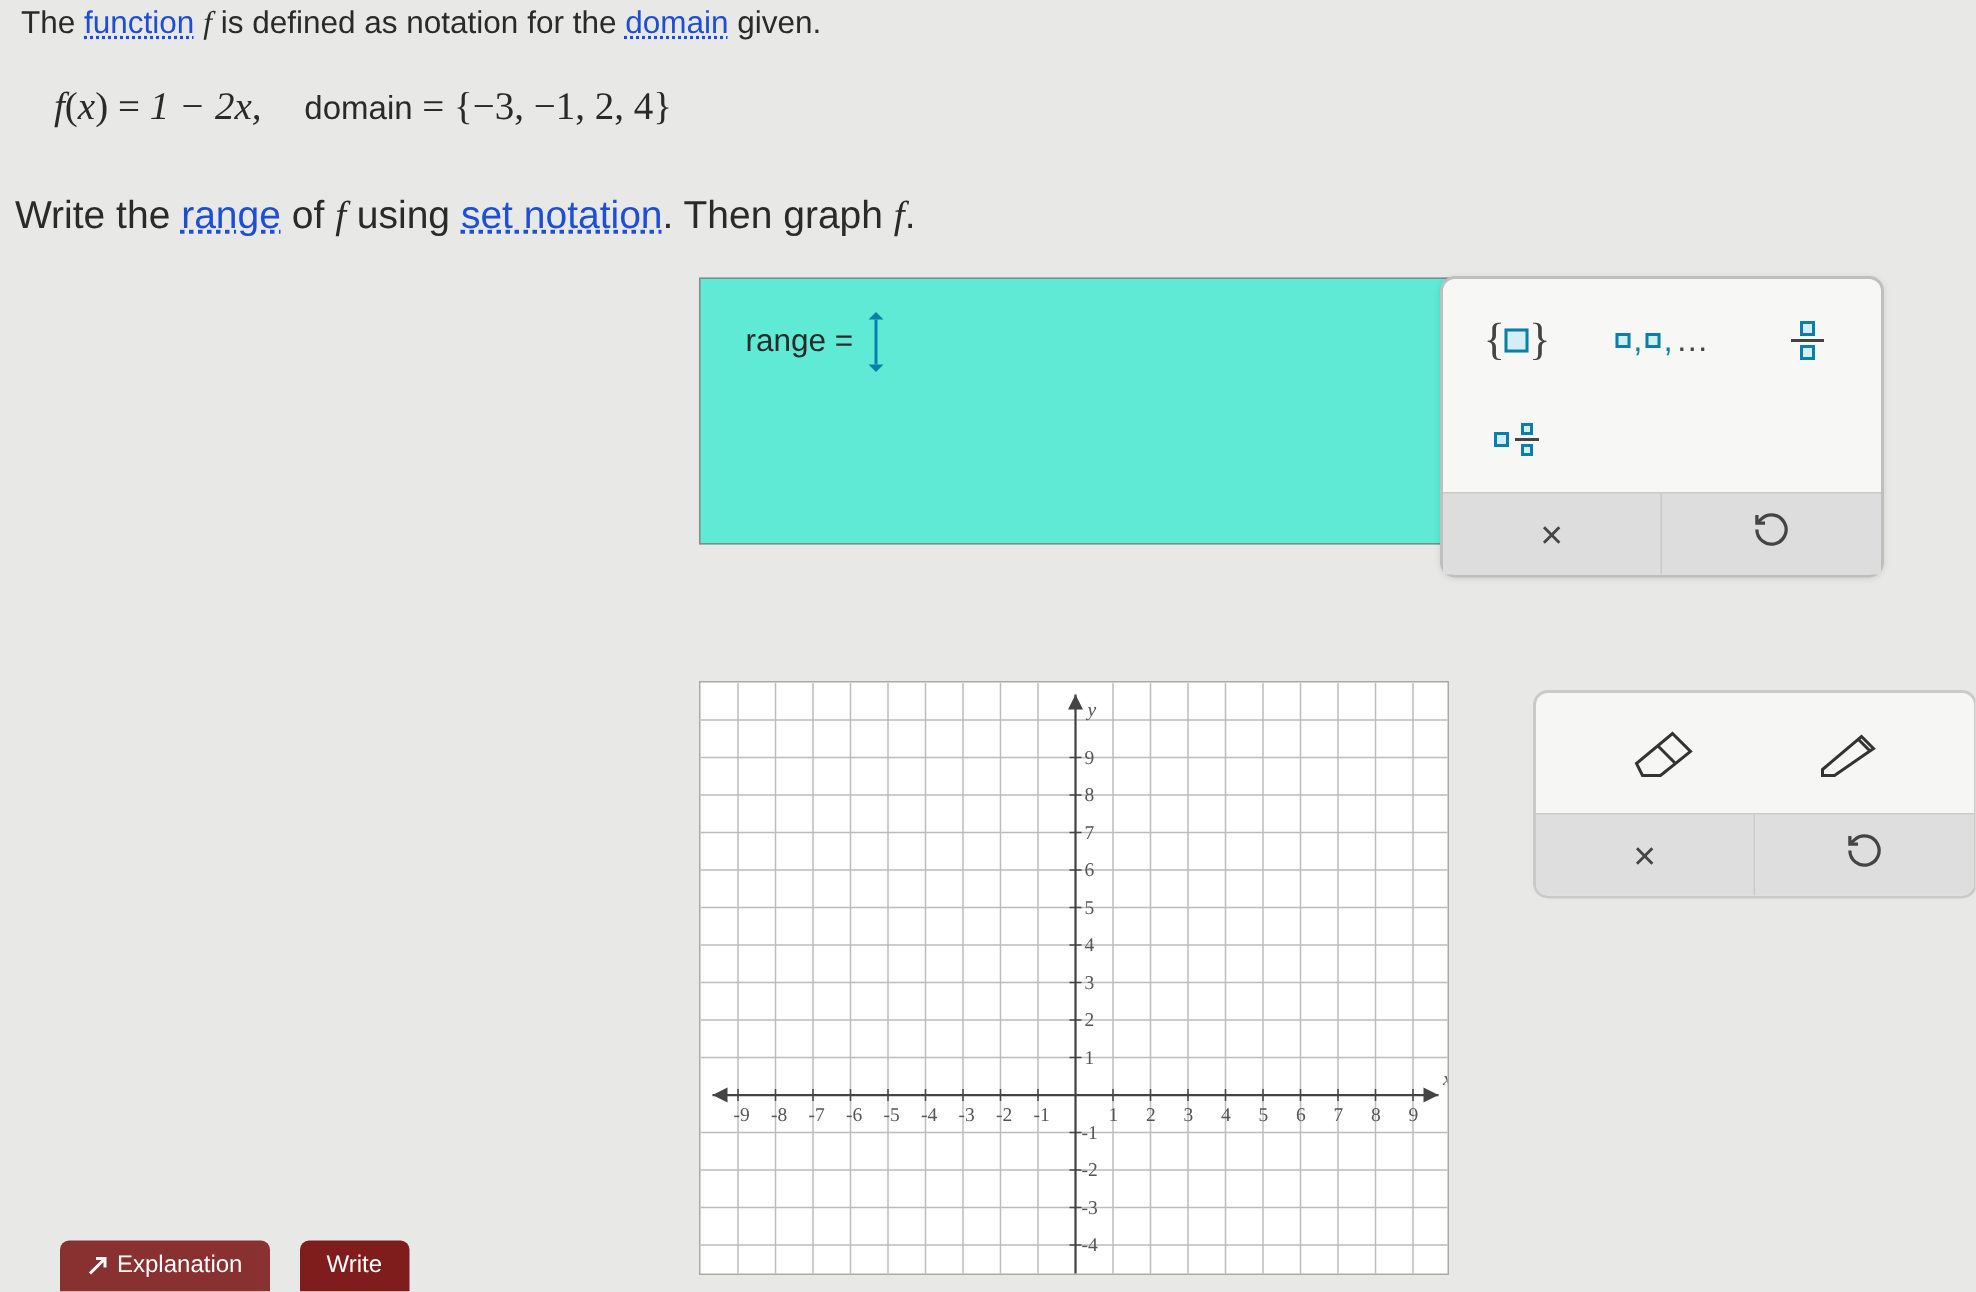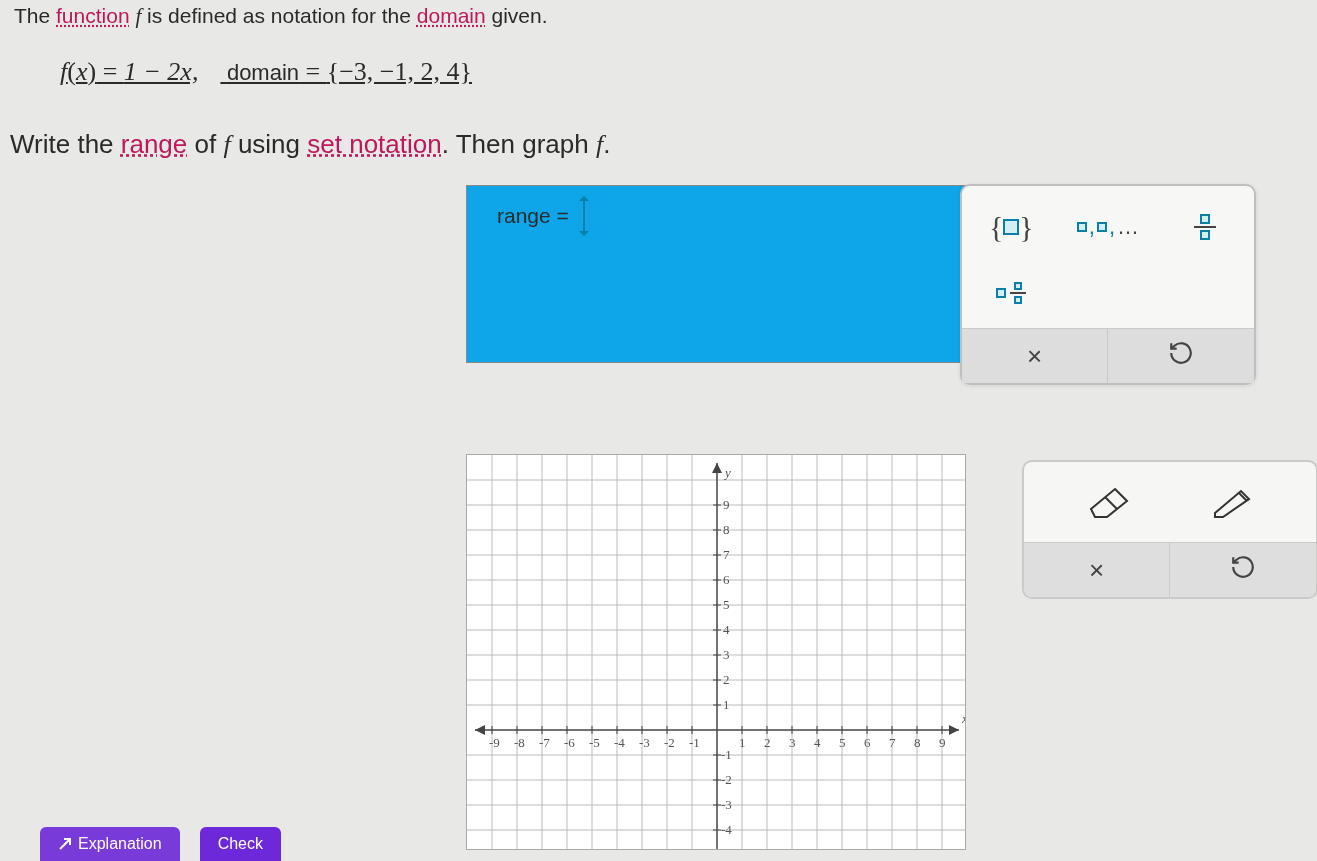--- a/index.html
+++ b/index.html
@@ -11,48 +11,47 @@
     color: #2a2a2a;
     position: relative;
     padding: 0;
   }
   .problem-text {
     padding: 0 14px;
     font-size: 21px;
     line-height: 1.5;
   }
   .link {
-    color: #be185d;
+    color: #1d4ed8;
     text-decoration: underline dotted;
   }
   .italic { font-style: italic; font-family: "Times New Roman", Times, serif; }
   .formula {
     font-family: "Times New Roman", Times, serif;
     font-size: 26px;
     font-style: italic;
-    padding: 24px 60px;
-    text-decoration: underline;
+    padding: 24px 36px;
   }
   .formula .rm { font-style: normal; }
   .q2 {
     padding: 0 10px;
     font-size: 26px;
     margin-top: 18px;
   }
 
   
   .range-box {
     position: absolute;
     left: 466px;
     top: 185px;
     width: 552px;
     height: 178px;
     border: 1px solid #888;
-    background: #0ea5e9;
-    padding: 12px 30px;
+    background: #5eead4;
+    padding: 24px 30px;
   }
   .range-row { font-size: 21px; display: flex; align-items: center; gap: 8px; }
   .cursor-field {
     display: inline-flex;
     align-items: center;
     height: 36px;
     position: relative;
   }
   .cursor-field .caret-top,
   .cursor-field .caret-bot {
@@ -168,21 +167,21 @@
   svg.grid .arrow { fill:#444; }
 
   .bottom-buttons {
     position: absolute;
     left: 40px;
     bottom: 0;
     display: flex;
     gap: 20px;
   }
   .bottom-buttons .bb {
-    background: #6d28d9;
+    background: #7f1d1d;
     color: #fff;
     padding: 8px 18px;
     border-radius: 6px 6px 0 0;
     font-size: 16px;
     display:flex;
     align-items:center;
     gap:6px;
   }
 </style>
 </head>
@@ -404,15 +403,15 @@
 </div>
 
 <div class="bottom-buttons">
   <div class="bb" style="opacity:0.9;">
     <svg width="14" height="14" viewBox="0 0 14 14" fill="none" stroke="#fff" stroke-width="2">
         <path d="M2 12 L12 2 M6 2 H12 V8"></path>
       </svg>
     <span>Explanation</span>
   </div>
   <div class="bb">
-    <span>Check</span>
+    <span>Write</span>
   </div>
 </div>
 
 </body></html>

